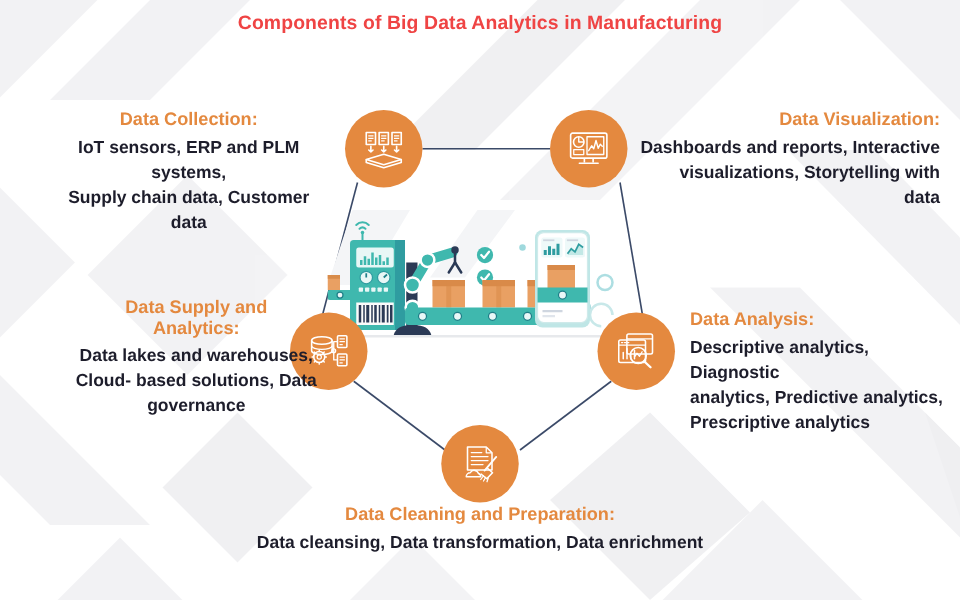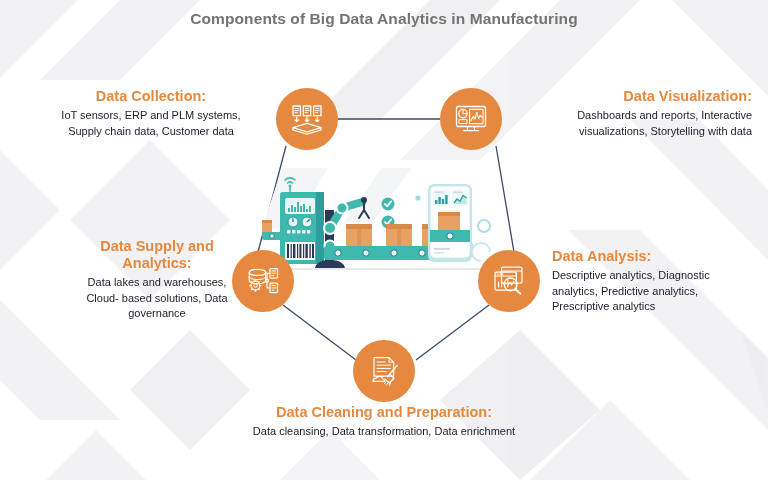--- a/index.html
+++ b/index.html
@@ -12,21 +12,21 @@
   #stage{position:absolute;inset:0;width:768px;height:480px;overflow:hidden;}
 
   
   .bg-layer{position:absolute;inset:0;z-index:0;}
   .bg-layer svg{display:block;}
 
   
   .page-title{
     position:absolute;top:10px;left:0;width:768px;
     text-align:center;
-    font-size:15.5px;font-weight:bold;color:#737373;
+    font-size:15.5px;font-weight:bold;color:#ef4444;
     letter-spacing:.1px;z-index:6;
   }
 
   
   .connectors{position:absolute;inset:0;z-index:1;}
 
   
   .illustration{position:absolute;left:262px;top:168px;z-index:2;}
 
   
@@ -44,21 +44,21 @@
   .node-analysis{left:478px;top:250px;}
   .node-cleaning{left:353px;top:340px;}
 
   
   .block{position:absolute;z-index:5;}
   .block .head{
     color:#e4893f;font-weight:bold;font-size:14.5px;
     line-height:1.18;margin-bottom:3px;
   }
   .block .body{
-    color:#1d1d2b;font-weight:normal;font-size:11px;
+    color:#1d1d2b;font-weight:bold;font-size:14px;
     line-height:1.42;
   }
   .ta-r{text-align:center;}
   .ta-l{text-align:left;}
   .ta-c{text-align:center;}
 
   .blk-collection{left:40px;top:88px;width:222px;}
   .blk-visualization{left:512px;top:88px;width:240px;text-align:right;}
   .blk-storage{left:46px;top:238px;width:222px;}
   .blk-analysis{left:552px;top:248px;width:206px;}

